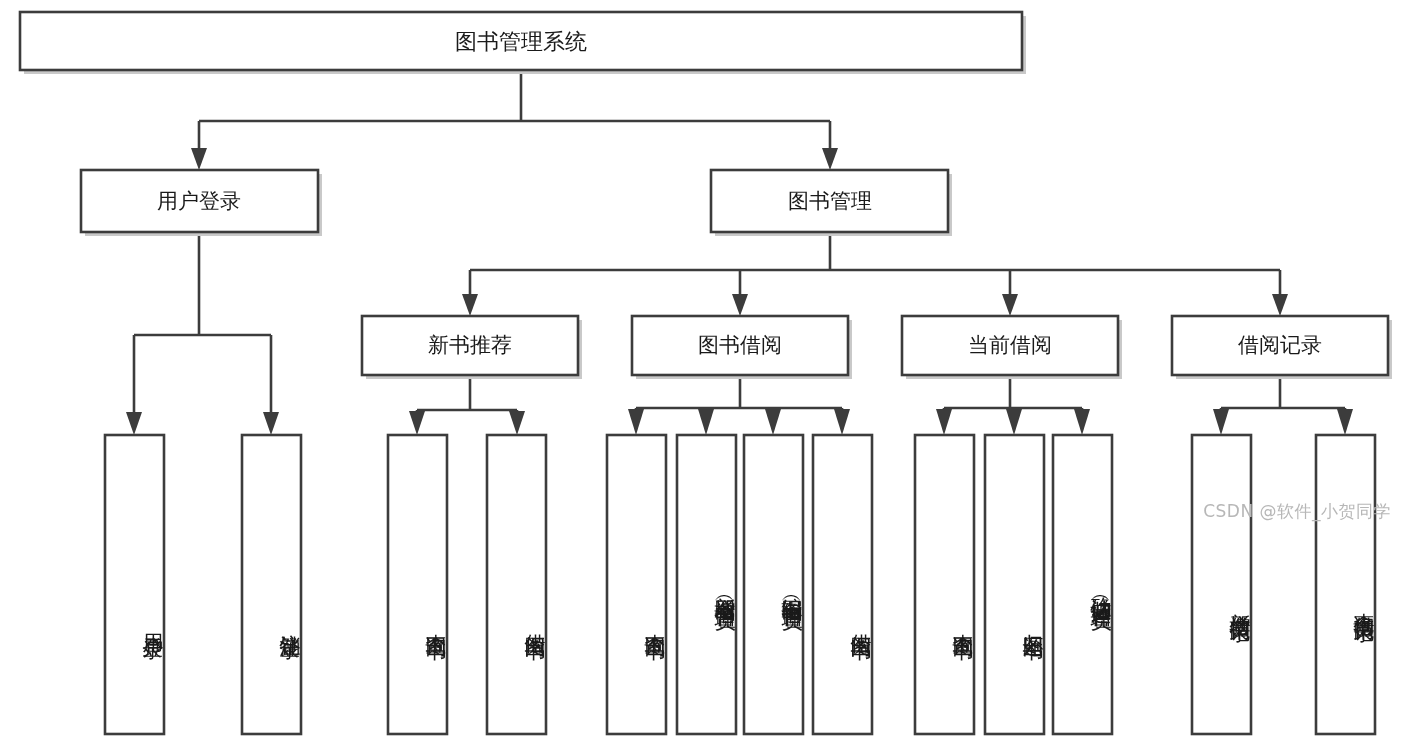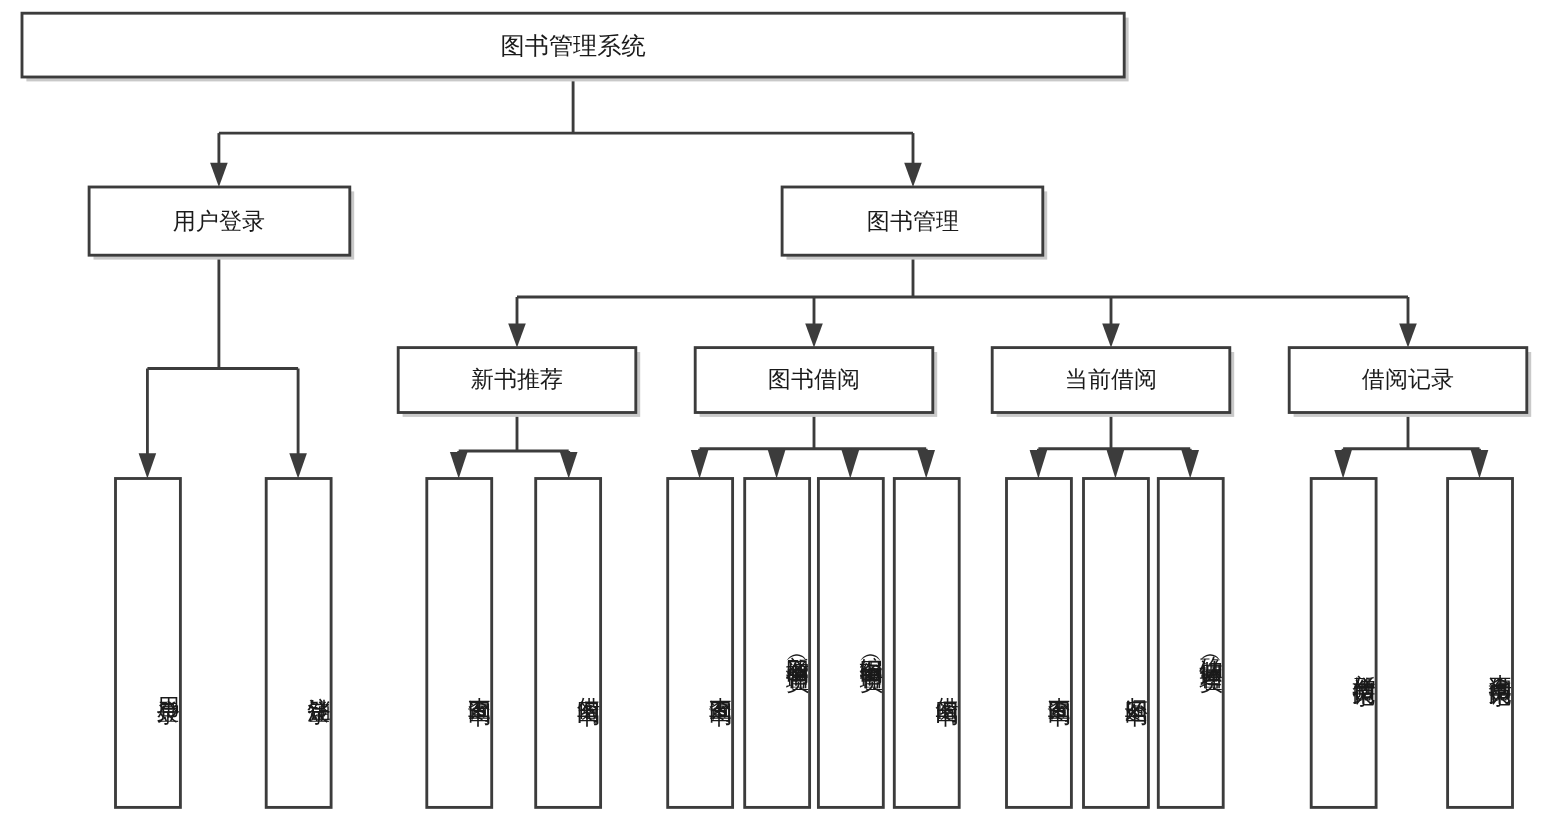--- a/index.html
+++ b/index.html
@@ -191,13 +191,14 @@
   <div class="vlabel" style="left:607px;top:508px;width:59px;height:226px;">查询图书</div>
   <div class="vlabel" style="left:677px;top:443px;width:59px;height:291px;">新增图书（管理员）</div>
   <div class="vlabel" style="left:744px;top:443px;width:59px;height:291px;">编辑图书（管理员）</div>
   <div class="vlabel" style="left:813px;top:508px;width:59px;height:226px;">借阅图书</div>
   <div class="vlabel" style="left:915px;top:508px;width:59px;height:226px;">查询图书</div>
   <div class="vlabel" style="left:985px;top:508px;width:59px;height:226px;">归还图书</div>
   <div class="vlabel" style="left:1053px;top:443px;width:59px;height:291px;">确认归还（管理员）</div>
   <div class="vlabel" style="left:1192px;top:470px;width:59px;height:264px;">新增借阅记录</div>
   <div class="vlabel" style="left:1316px;top:470px;width:59px;height:264px;">查询借阅记录</div>
 
+  <div class="watermark">CSDN @软件_小贺同学</div>
 </div>
 
 </body></html>

